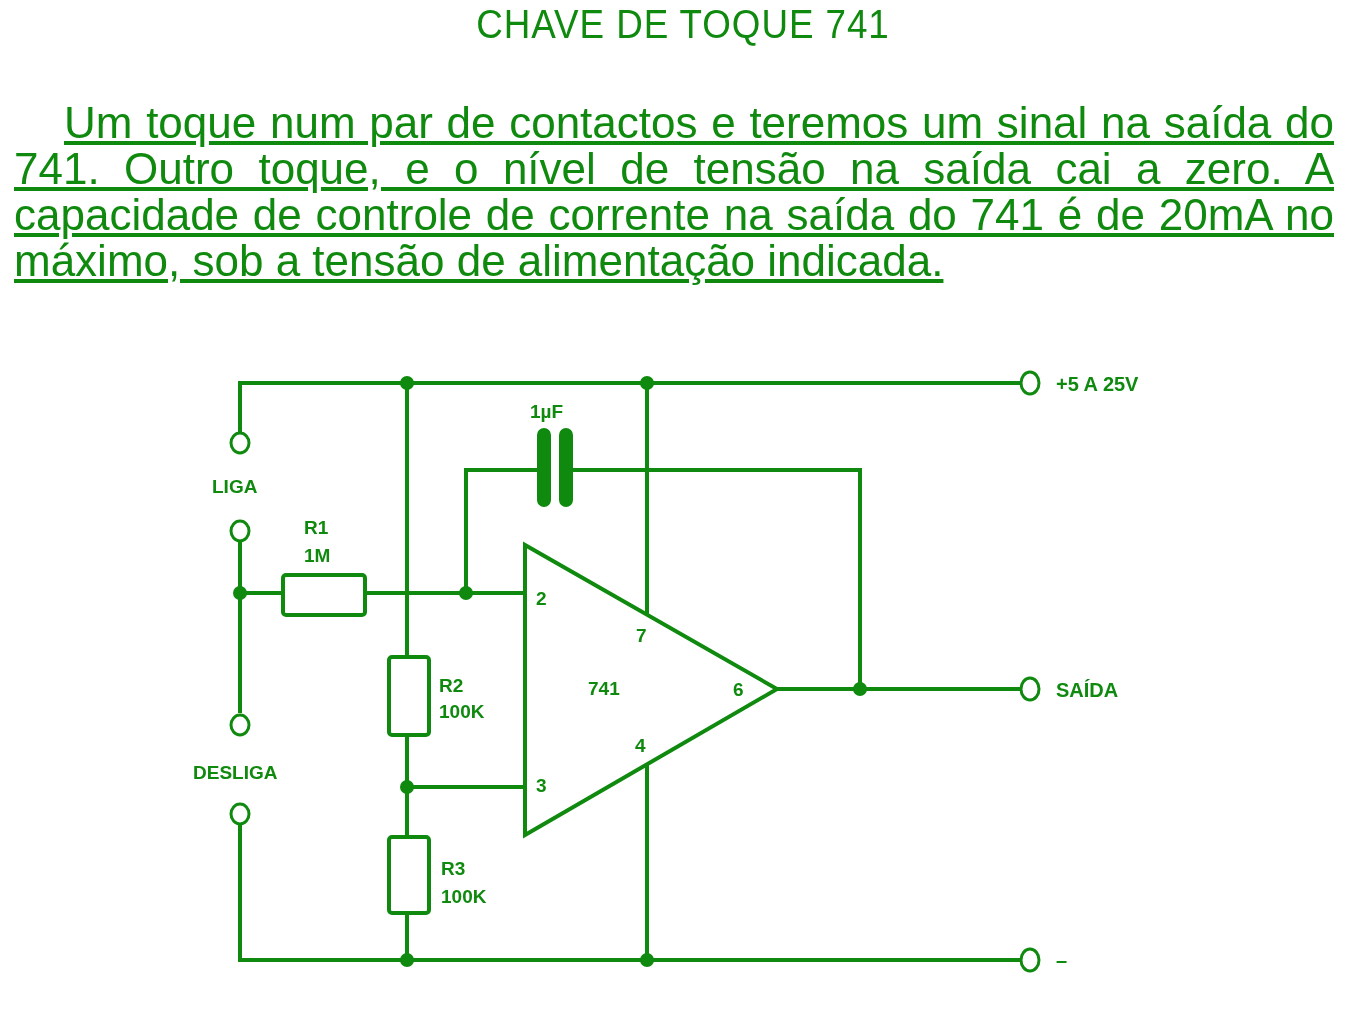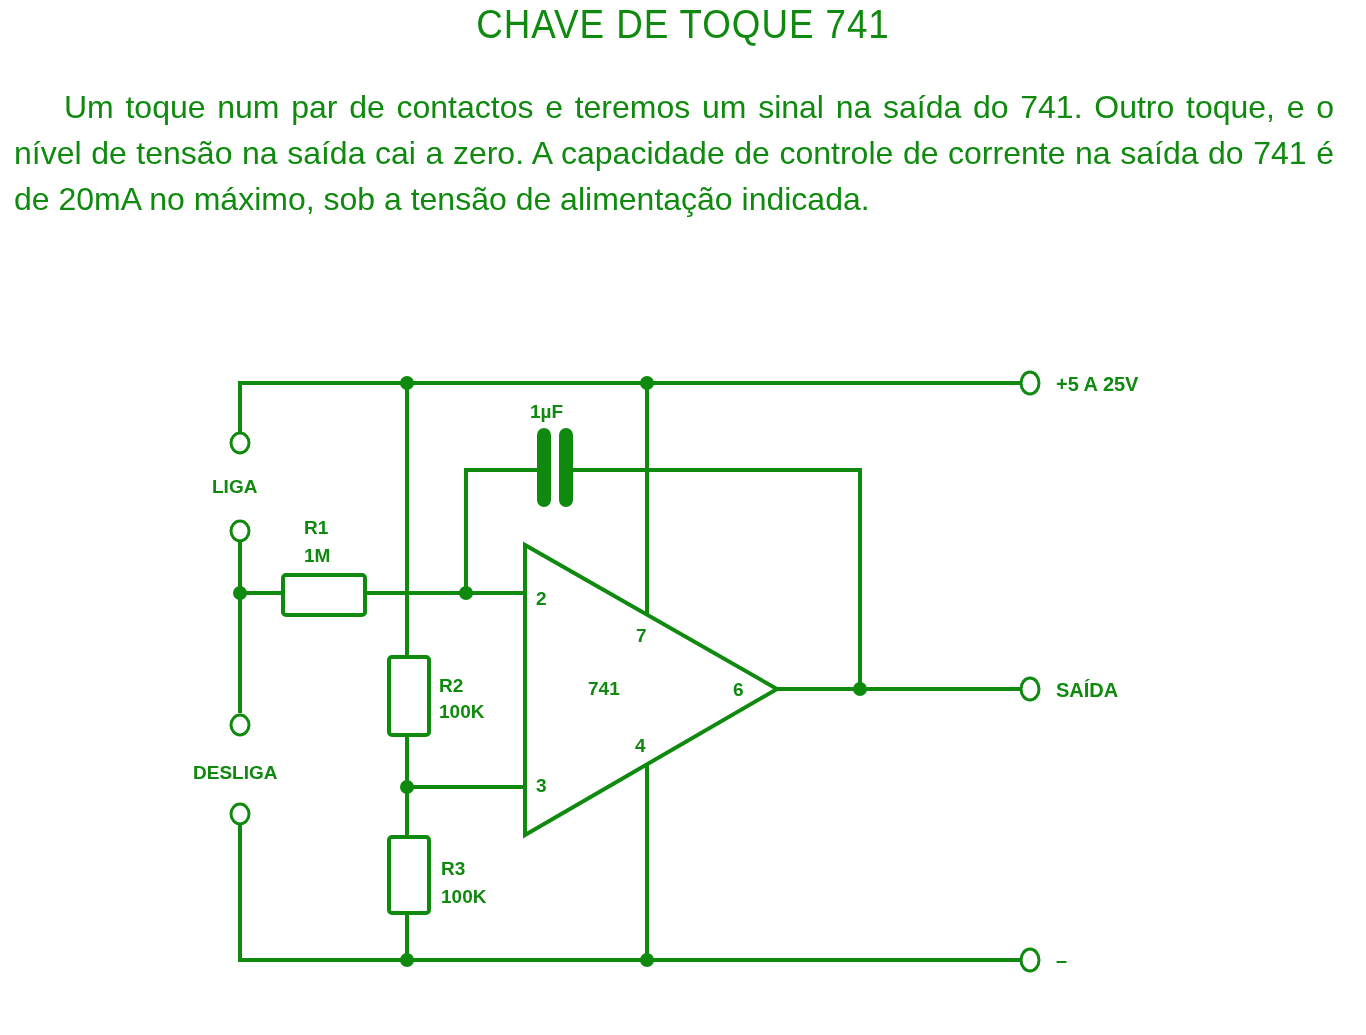--- a/index.html
+++ b/index.html
@@ -1,18 +1,18 @@
 <!DOCTYPE html>
 <html><head>
 <meta charset="utf-8">
 <style>
   html, body { margin:0; padding:0; background:#ffffff; }
   body { width:1366px; height:1035px; position:relative; overflow:hidden; font-family:"Liberation Sans", sans-serif; color:#0f8a0f; }
   .title { position:absolute; left:0; width:1366px; top:2px; text-align:center; font-size:40px; letter-spacing:1px; transform:scaleX(0.92); transform-origin:center; }
-  .para { position:absolute; left:14px; top:84px; width:1320px; font-size:32px; line-height:46px; text-align:justify; }
+  .para { position:absolute; left:14px; top:100px; width:1320px; font-size:44px; line-height:46px; text-align:justify;text-decoration:underline; }
   .para p { margin:0; text-indent:50px; }
   svg { position:absolute; left:0; top:0; }
   svg text { font-family:"Liberation Sans", sans-serif; font-weight:bold; fill:#0f8a0f; }
 </style>
 </head>
 <body>
 
 <div class="title">CHAVE DE TOQUE 741</div>
 <div class="para">
     <p>Um toque num par de contactos e teremos um sinal na saída do 741. Outro toque, e o nível de tensão na saída cai a zero. A capacidade de controle de corrente na saída do 741 é de 20mA no máximo, sob a tensão de alimentação indicada.</p>

